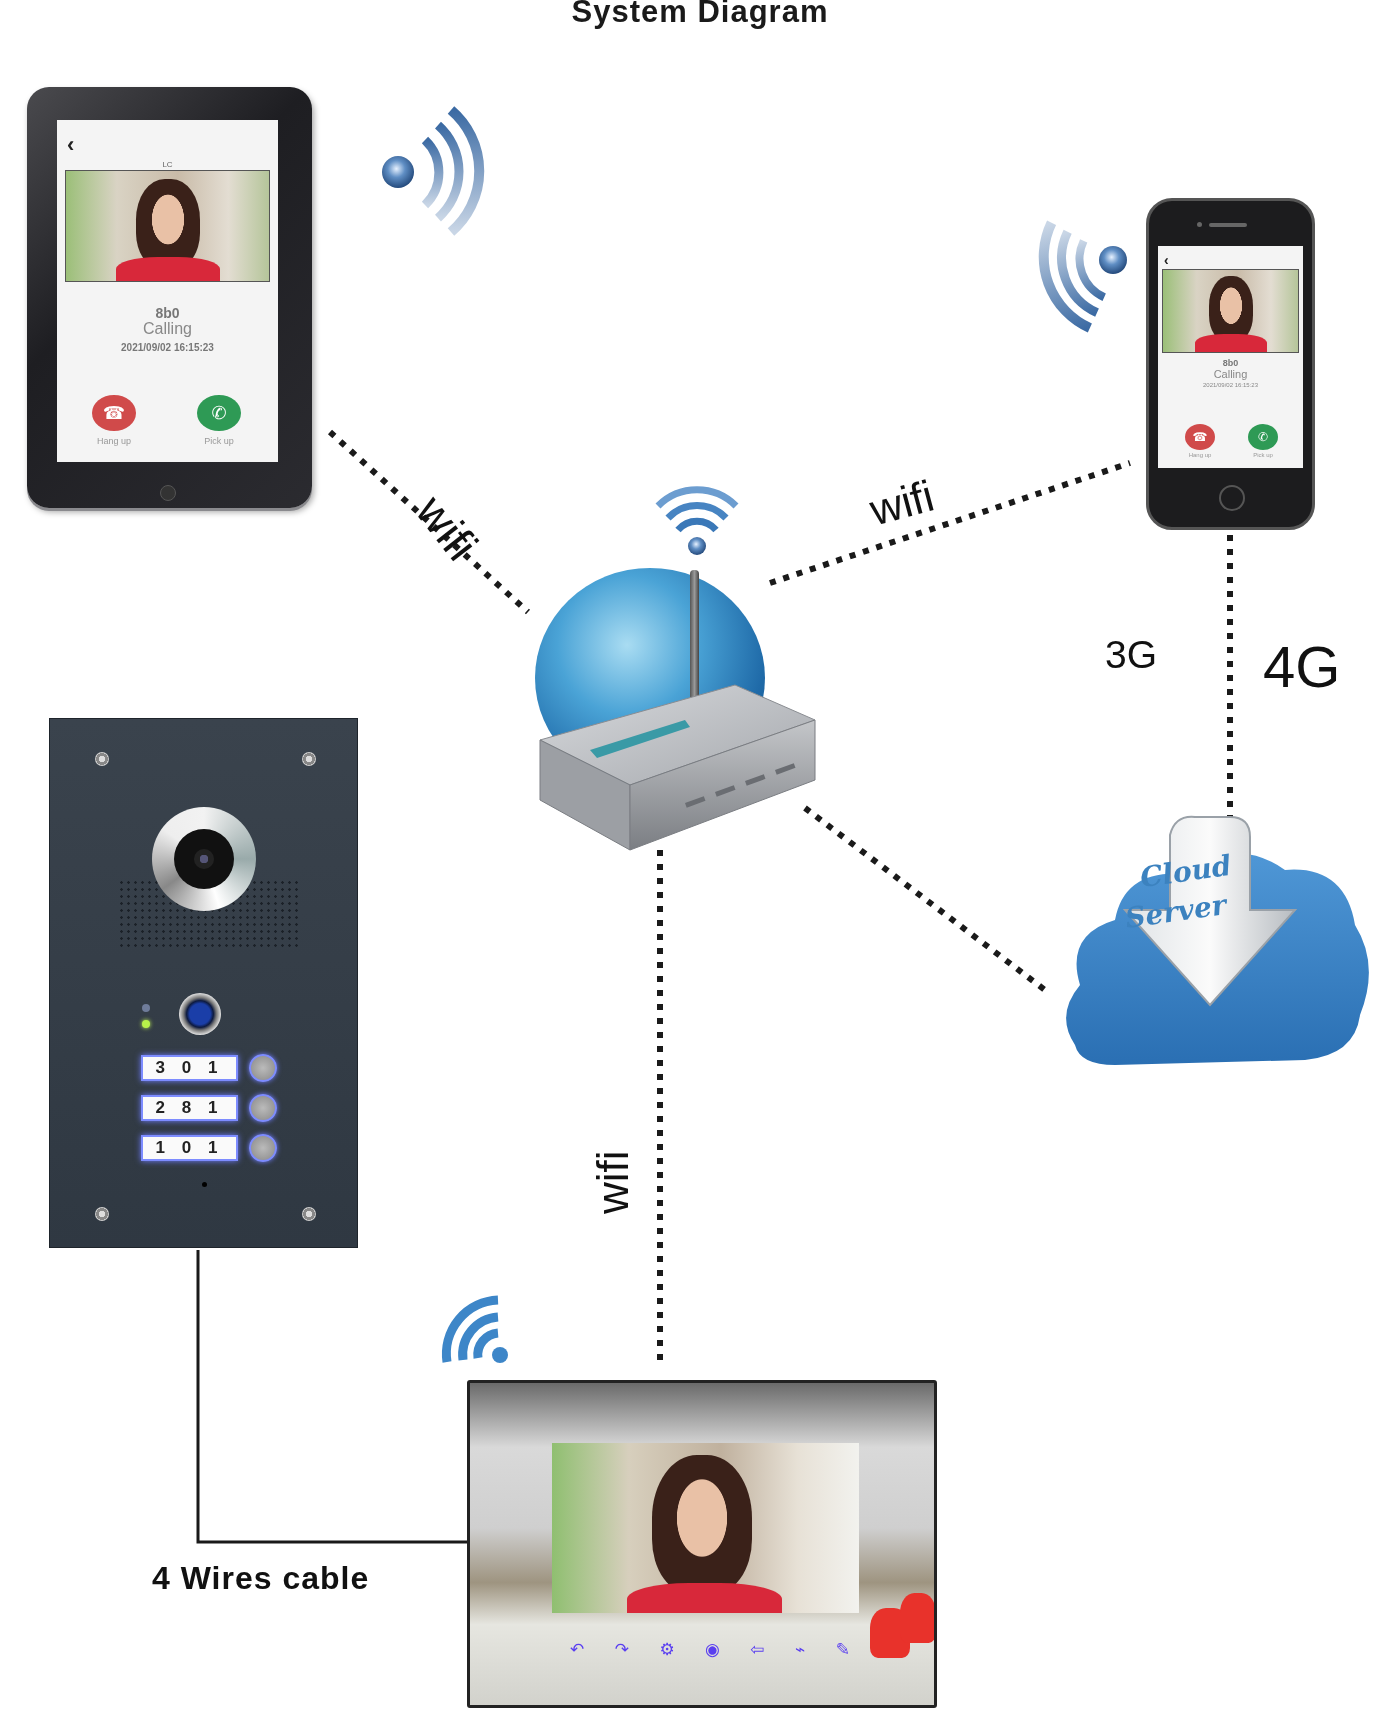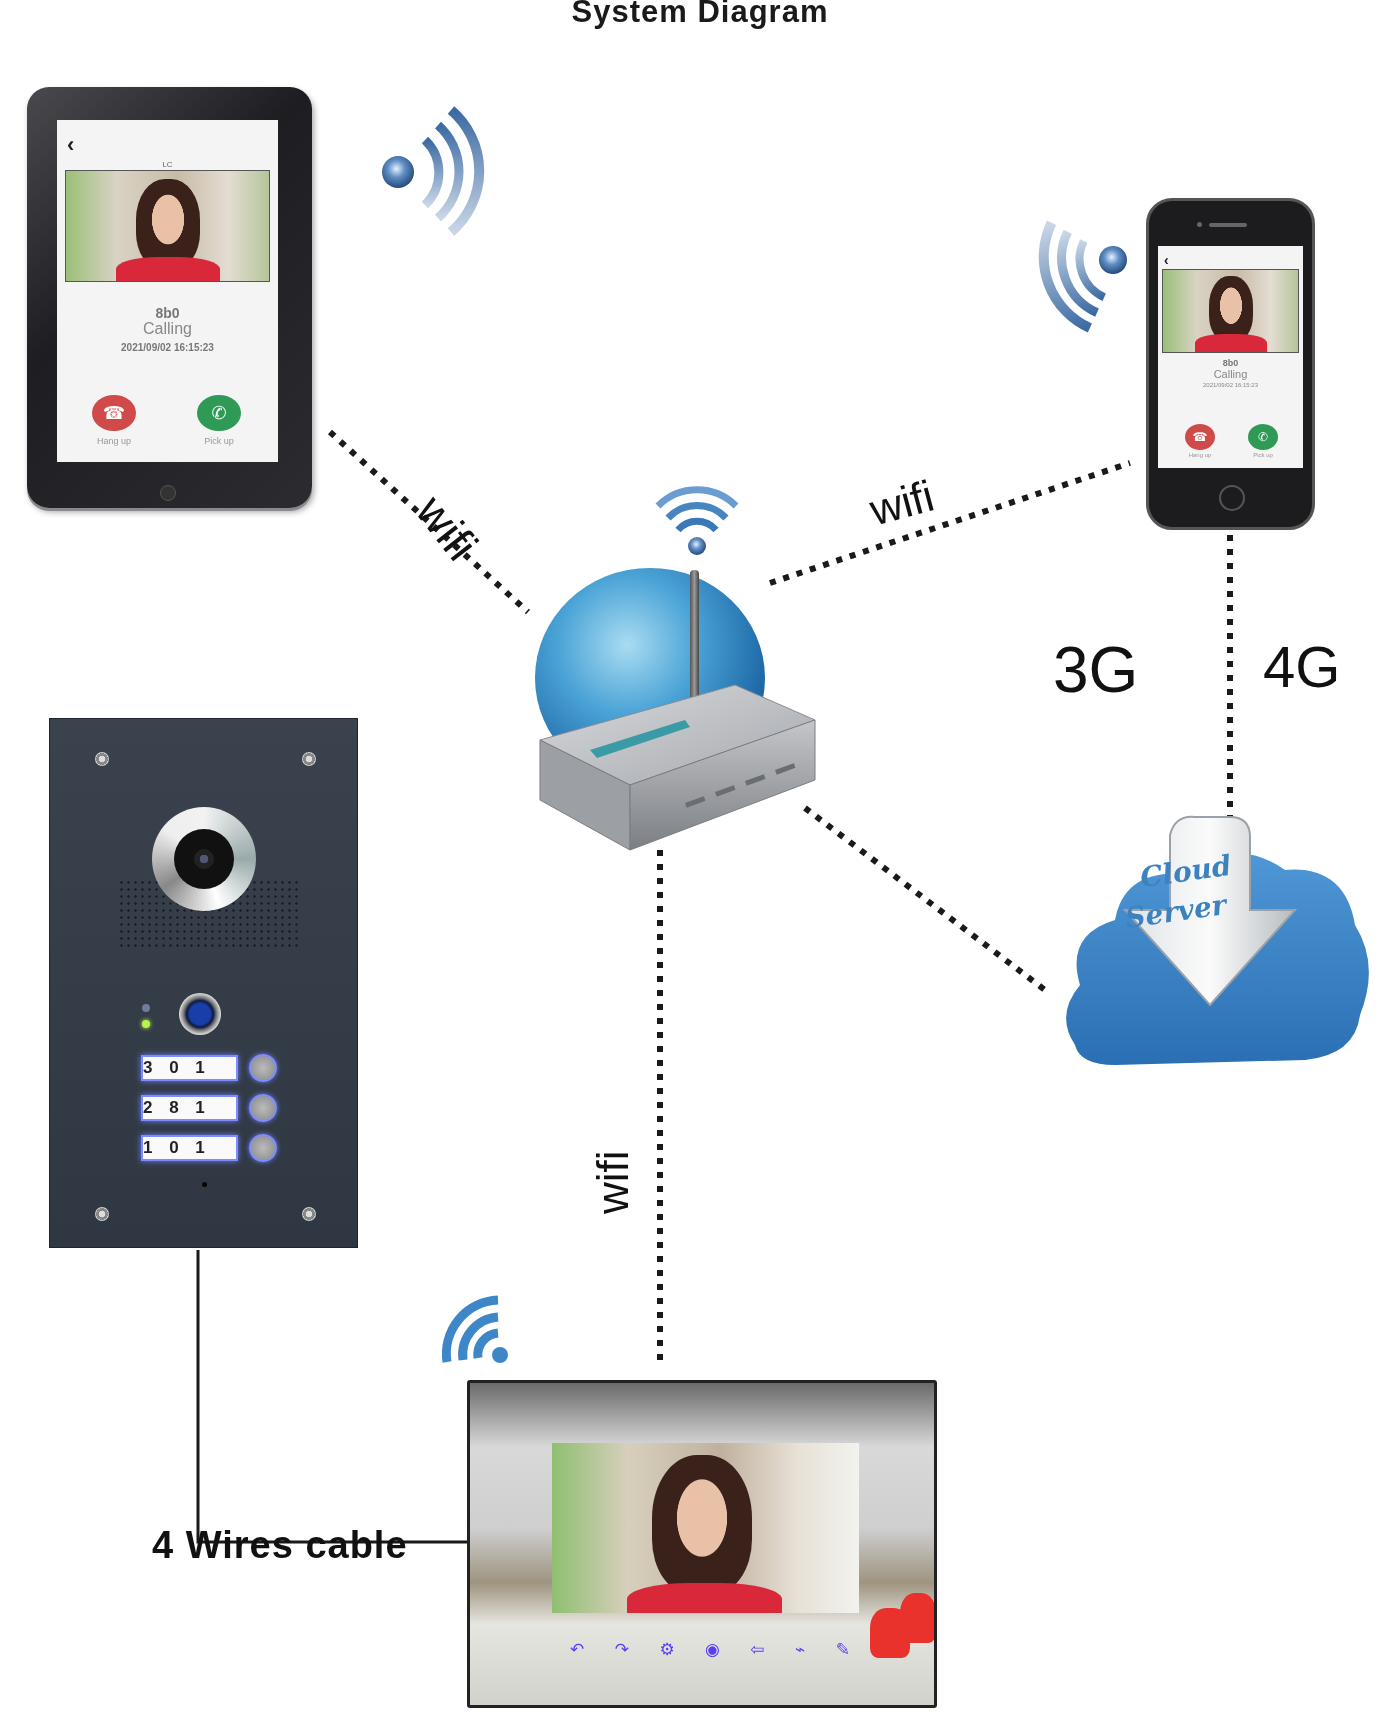--- a/index.html
+++ b/index.html
@@ -41,39 +41,39 @@
 
   
   #panel{left:49px;top:718px;width:309px;height:530px;background:linear-gradient(180deg,#3a434d,#2f3842);border:1px solid #1e242b;box-sizing:border-box;}
   .screw{position:absolute;width:14px;height:14px;border-radius:50%;background:radial-gradient(circle,#ddd 0 30%,#888 31% 60%,#ccc 61%);}
   #camring{position:absolute;left:102px;top:88px;width:104px;height:104px;border-radius:50%;background:conic-gradient(#f2f2f2,#9aa 25%,#fff 45%,#888 65%,#eee 85%,#f2f2f2);}
   #camcore{position:absolute;left:22px;top:22px;width:60px;height:60px;border-radius:50%;background:#111;}
   #camlens{position:absolute;left:20px;top:20px;width:20px;height:20px;border-radius:50%;background:radial-gradient(circle,#557 0 30%,#222 31%);}
   .grille{position:absolute;background-image:radial-gradient(#1b2128 1px,transparent 1.5px);background-size:7px 7px;}
   #bell{position:absolute;left:129px;top:274px;width:42px;height:42px;border-radius:50%;background:radial-gradient(circle,#1a3ea8 0 35%,#0d1a3f 45%,#777 55%,#ddd 70%,#555 100%);}
   .led{position:absolute;width:8px;height:8px;border-radius:50%;}
-  .nameplate{position:absolute;left:91px;width:97px;height:26px;background:#fafafa;border:2px solid #7d8cff;box-shadow:0 0 6px #6f7cff;box-sizing:border-box;text-align:left;font-size:17px;font-weight:bold;letter-spacing:6px;color:#222;line-height:22px;}
+  .nameplate{position:absolute;left:91px;width:97px;height:26px;background:#fafafa;border:2px solid #7d8cff;box-shadow:0 0 6px #6f7cff;box-sizing:border-box;text-align:center;font-size:17px;font-weight:bold;letter-spacing:6px;color:#222;line-height:22px;}
   .callbtn{position:absolute;left:199px;width:28px;height:28px;border-radius:50%;background:radial-gradient(circle,#bbb,#888);border:2px solid #7d8cff;box-shadow:0 0 5px #6f7cff;box-sizing:border-box;}
   #mic{position:absolute;left:152px;top:463px;width:5px;height:5px;border-radius:50%;background:#000;}
 
   
   #monitor{left:467px;top:1380px;width:470px;height:328px;border:3px solid #222;box-sizing:border-box;border-radius:3px;background:linear-gradient(180deg,#6a6a6a 0%,#d9d9d9 20%,#cfcfcf 45%,#9e9480 62%,#e6e6e0 75%,#d2d2cc 100%);overflow:hidden;}
   #monvideo{position:absolute;left:82px;top:60px;width:307px;height:170px;background:linear-gradient(90deg,#8fbf70 0%,#d7cfbd 25%,#c0b19e 55%,#e7e1d6 80%,#f2f2ee 100%);overflow:hidden;}
   .monicons{position:absolute;left:100px;top:256px;width:280px;display:flex;justify-content:space-between;}
   .monicon{color:#5a3ff0;font-size:17px;}
   .chair{position:absolute;background:#e8322b;border-radius:40% 40% 20% 20%;}
 
   
   .lbl{position:absolute;color:#111;white-space:nowrap;}
   #wifi1{left:448px;top:485px;font-size:46px;transform:rotate(52deg);transform-origin:left top;}
   #wifi2{left:870px;top:478px;font-size:44px;transform:rotate(-15deg);}
   #wifi3{left:588px;top:1214px;font-size:44px;transform:rotate(-90deg);transform-origin:left top;}
-  #g3{left:1053px;top:633px;font-size:64px;}
+  #g3{left:1105px;top:633px;font-size:39px;}
   #g4{left:1263px;top:633px;font-size:58px;}
-  #cable{left:152px;top:1524px;font-size:38px;font-weight:bold;letter-spacing:1px;}
+  #cable{left:152px;top:1560px;font-size:32px;font-weight:bold;letter-spacing:1px;}
 </style>
 </head>
 <body>
 
 <div id="title" class="abs">System Diagram</div>
 
 <svg class="lines">
   <g fill="none" stroke="#1a1a1a" stroke-width="6" stroke-dasharray="6 8">
     <line x1="330" y1="432" x2="528" y2="612"></line>
     <line x1="770" y1="583" x2="1130" y2="463"></line>

